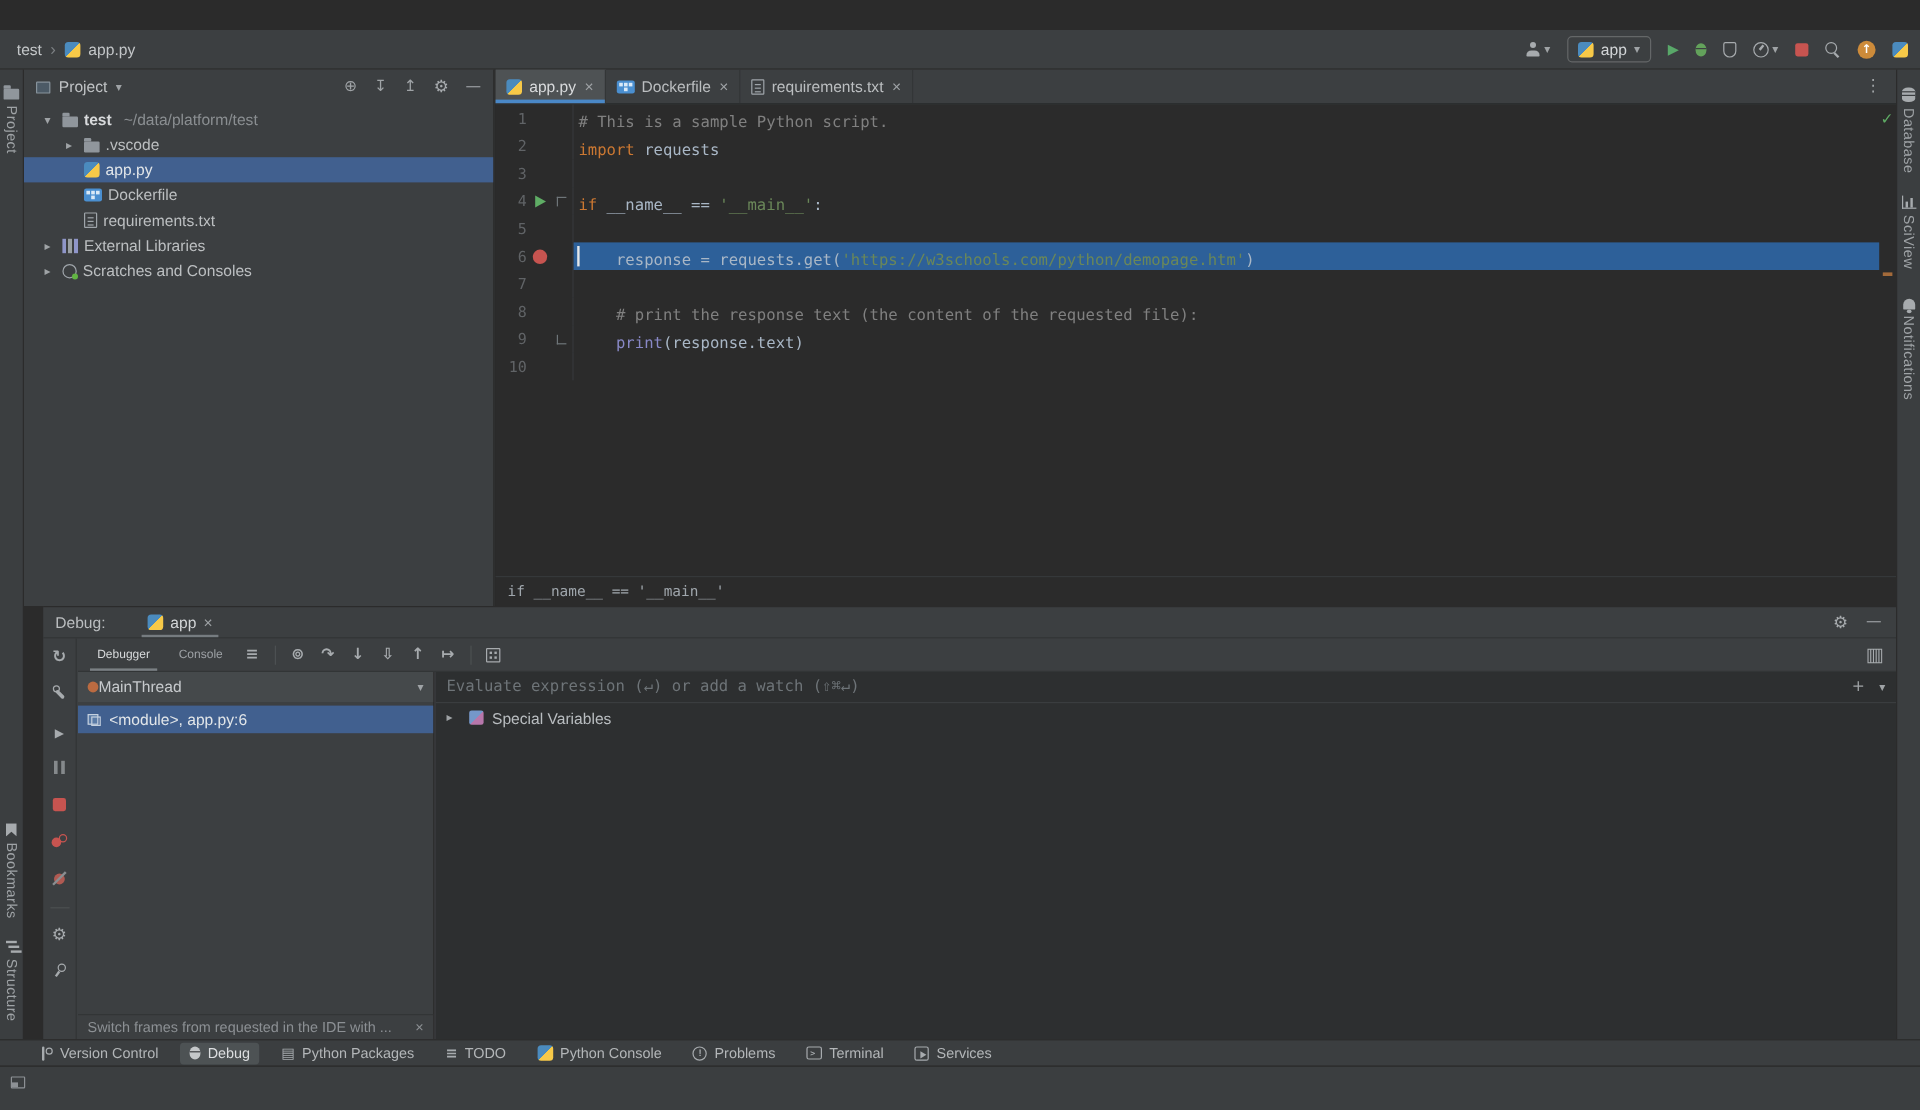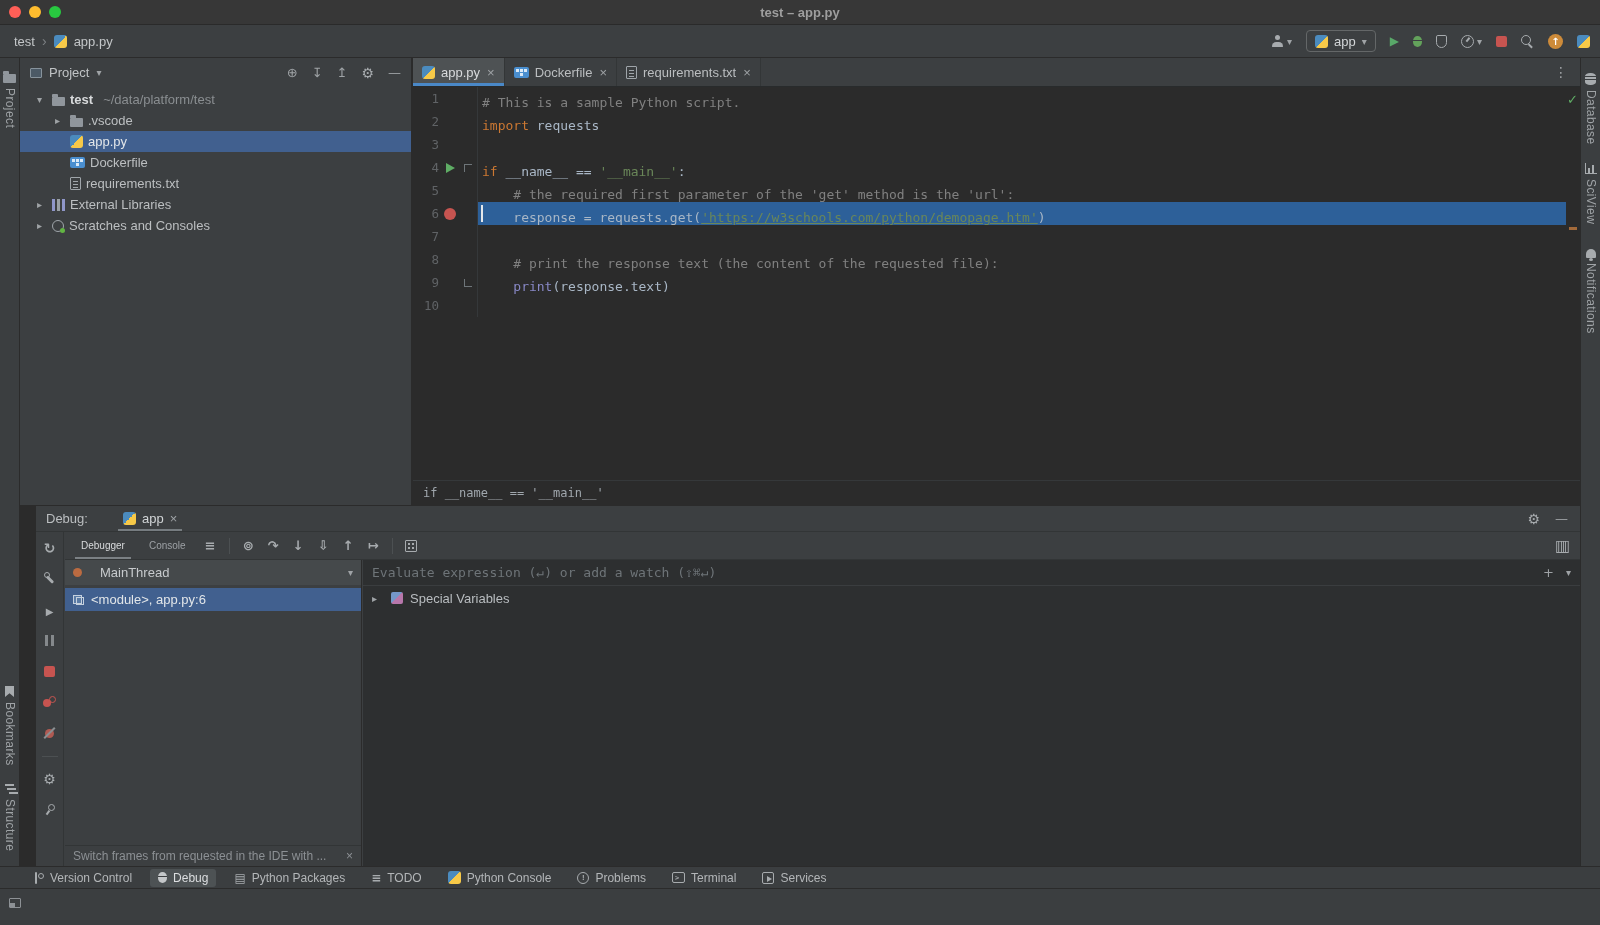--- a/index.html
+++ b/index.html
@@ -61,42 +61,42 @@
   .fold-start{width:8px;height:8px;border-left:1px solid #6e7579;border-top:1px solid #6e7579}
   .fold-end{width:8px;height:8px;border-left:1px solid #6e7579;border-bottom:1px solid #6e7579}
   .line-body{flex:1;position:relative;display:flex;align-items:flex-end;padding-left:4px;white-space:pre}
   .code-line.exec .line-body{background:var(--exec_line,#2d6099)}
   .caret{position:absolute;left:3px;top:3px;width:2px;height:17px;background:#e4e7ea}
   .tok-kw{color:var(--kw,#cc7832)}
   .tok-str{color:var(--str,#6a8759)}
   .tok-comment{color:var(--comment,#808080)}
   .tok-plain{color:var(--plain,#a9b7c6)}
   .tok-builtin{color:var(--builtin,#8888c6)}
-  .tok-link{color:var(--str,#6a8759);text-decoration:underline}
+  .tok-link{color:var(--str,#6a8759);}
   .inspect-ok{position:absolute;top:34px;right:2px;color:#5fad65;font-size:13px;font-weight:bold}
   .stripe-mark{position:absolute;top:169px;right:3px;width:8px;height:3px;background:#a36a3a}
   .ebreadcrumb{position:absolute;left:0;right:0;bottom:0;height:25px;border-top:1px solid #35383a;display:flex;align-items:center;padding-left:10px;font-family:"DejaVu Sans Mono",monospace;font-size:12px;color:#a0a7ad;background:#2b2b2b}
 
   
   .debug{position:absolute;left:36px;top:505px;right:20px;height:361px;background:#3c3f41;border-top:1px solid #2b2b2b}
   .dbg-header{height:26px;display:flex;align-items:center;border-bottom:1px solid #323536;padding-left:10px;font-size:13px;color:#bbbec0}
   .dbg-session{display:flex;align-items:center;gap:6px;margin-left:28px;height:100%;padding:0 7px;position:relative;color:#d2d5d7}
   .dbg-session::after{content:"";position:absolute;left:2px;right:2px;bottom:0;height:2px;background:#767c80}
   .dbg-header-right{margin-left:auto;display:flex;gap:15px;align-items:center;padding-right:12px;color:#9fa3a6;font-size:13px}
   .dbg-toolbar{position:absolute;left:29px;top:26px;right:0;height:28px;border-bottom:1px solid #323536;display:flex;align-items:center;padding-left:4px}
   .dtab{padding:0 12px;font-size:10px;color:#9da1a5;height:100%;display:flex;align-items:center;position:relative}
   .dtab.active{color:#d8dadc}
   .dtab.active::after{content:"";position:absolute;left:6px;right:6px;bottom:0;height:2px;background:#7b8084}
   .tbtn{width:25px;height:22px;display:flex;align-items:center;justify-content:center;color:#a7abae;font-size:13px}
   .tsep{width:1px;height:16px;background:#4c5052;margin:0 6px}
   .dbg-toolbar-right{margin-left:auto;padding-right:10px;color:#a7abae}
   .dbg-leftbar{position:absolute;left:0;top:26px;width:28px;bottom:0;border-right:1px solid #323536;display:flex;flex-direction:column;align-items:center;padding-top:7px;gap:13px}
   .lsep{width:16px;height:1px;background:#4c5052}
   .frames{position:absolute;left:29px;top:54px;width:297px;bottom:0;background:#3c3f41;border-right:1px solid #2b2b2b}
-  .thread-combo{height:25px;background:#45494b;display:flex;align-items:center;gap:18px;padding:0 8px;font-size:13px;color:#c7cacd;margin-bottom:3px}
+  .thread-combo{height:25px;background:#45494b;display:flex;align-items:center;gap:0;padding:0 8px;font-size:13px;color:#c7cacd;margin-bottom:3px}
   .combo-chev{margin-left:auto;color:#9fa3a6;font-size:10px}
   .frame-row{height:23px;display:flex;align-items:center;gap:7px;padding:0 8px;font-size:13px;color:#e2e6e9;background:#41608f}
   .frames-hint{position:absolute;left:0;right:0;bottom:0;height:21px;border-top:1px solid #323536;display:flex;align-items:center;padding:0 8px;font-size:12px;color:#8c9094;background:#3c3f41}
   .hint-close{margin-left:auto;color:#8c9094;font-size:12px}
   .vars{position:absolute;left:327px;top:54px;right:0;bottom:0;background:#2d2f30}
   .watch-row{height:26px;border-bottom:1px solid #3a3d3f;display:flex;align-items:center;padding:0 9px;font-family:"DejaVu Sans Mono",monospace;font-size:13px;color:#6e7478}
   .watch-right{margin-left:auto;display:flex;gap:12px;align-items:center;color:#9fa3a6;font-family:"Liberation Sans",sans-serif}
   .sv-row{height:24px;display:flex;align-items:center;gap:7px;padding:0 9px;font-size:13px;color:#b9bdc0}
   .sv-chev{color:#9fa3a6;font-size:10px;width:12px}
 
@@ -187,28 +187,20 @@
   .i-runplay{color:#59a869;font-size:12px}
   .i-gear{color:#a7abae;font-size:14px}
   .i-close{color:#9fa3a6;font-size:13px}
   .arrowic{color:#a7abae;font-weight:bold}
 </style>
 </head>
 <body>
 
 <div id="root">
 
-  <div class="titlebar">
-    <div class="traffic">
-      <span class="tl red"></span>
-      <span class="tl yel"></span>
-      <span class="tl grn"></span>
-    </div>
-    <div class="wtitle">test – app.py</div>
-  </div>
 
   <div class="navbar">
     <div class="crumbs">
       <span>test</span>
       <span class="crumb-sep">›</span>
       <span class="icn i-python"></span>
       <span>app.py</span>
     </div>
     <div class="nav-right">
       <span style="display:flex;align-items:center;gap:3px">
@@ -380,21 +372,21 @@
             </span>
           </div>
           <div class="line-body"><span class="tok tok-kw">if</span><span class="tok tok-plain"> __name__ == </span><span class="tok tok-str">'__main__'</span><span class="tok tok-plain">:</span></div>
         </div>
         <div class="code-line">
           <div class="gutter">
             <span class="lnum">5</span>
             <span class="gut-ic"></span>
             <span class="gut-fold"></span>
           </div>
-          <div class="line-body"><span class="tok tok-plain">    </span><span class="tok tok-comment"># the required first parameter of the 'get' method is the 'url':</span></div>
+          <div class="line-body"><span class="tok tok-plain">    </span></div>
         </div>
         <div class="code-line exec">
           <div class="gutter">
             <span class="lnum">6</span>
             <span class="gut-ic">
               <span class="gut-bp"></span>
             </span>
             <span class="gut-fold"></span>
           </div>
           <div class="line-body"><span class="caret"></span><span class="tok tok-plain">    response = requests.get(</span><span class="tok tok-link">'https://w3schools.com/python/demopage.htm'</span><span class="tok tok-plain">)</span></div>

